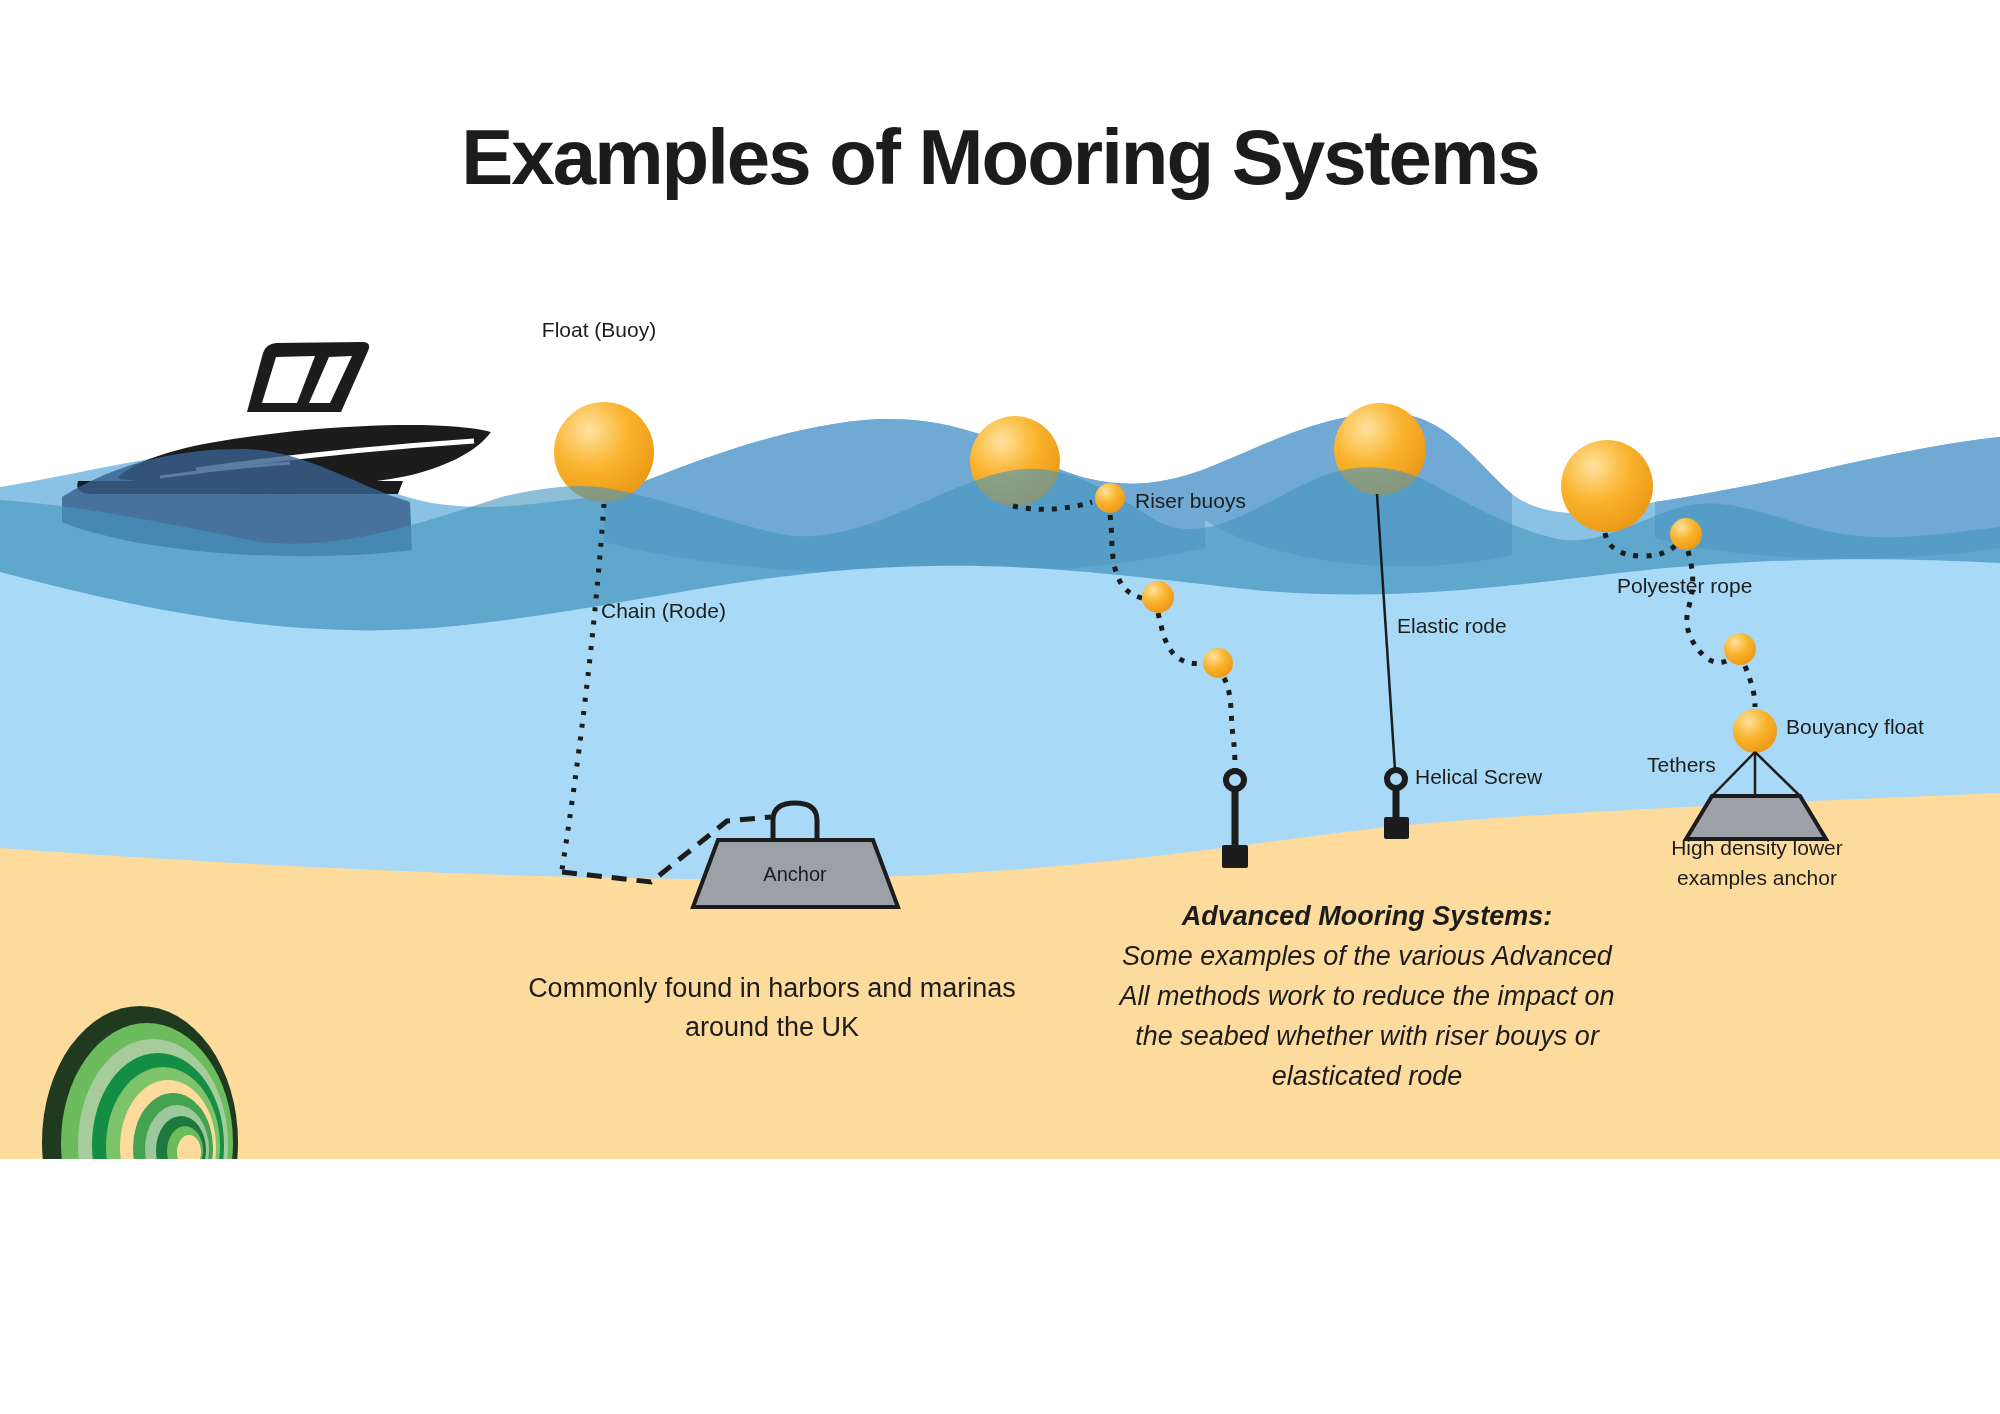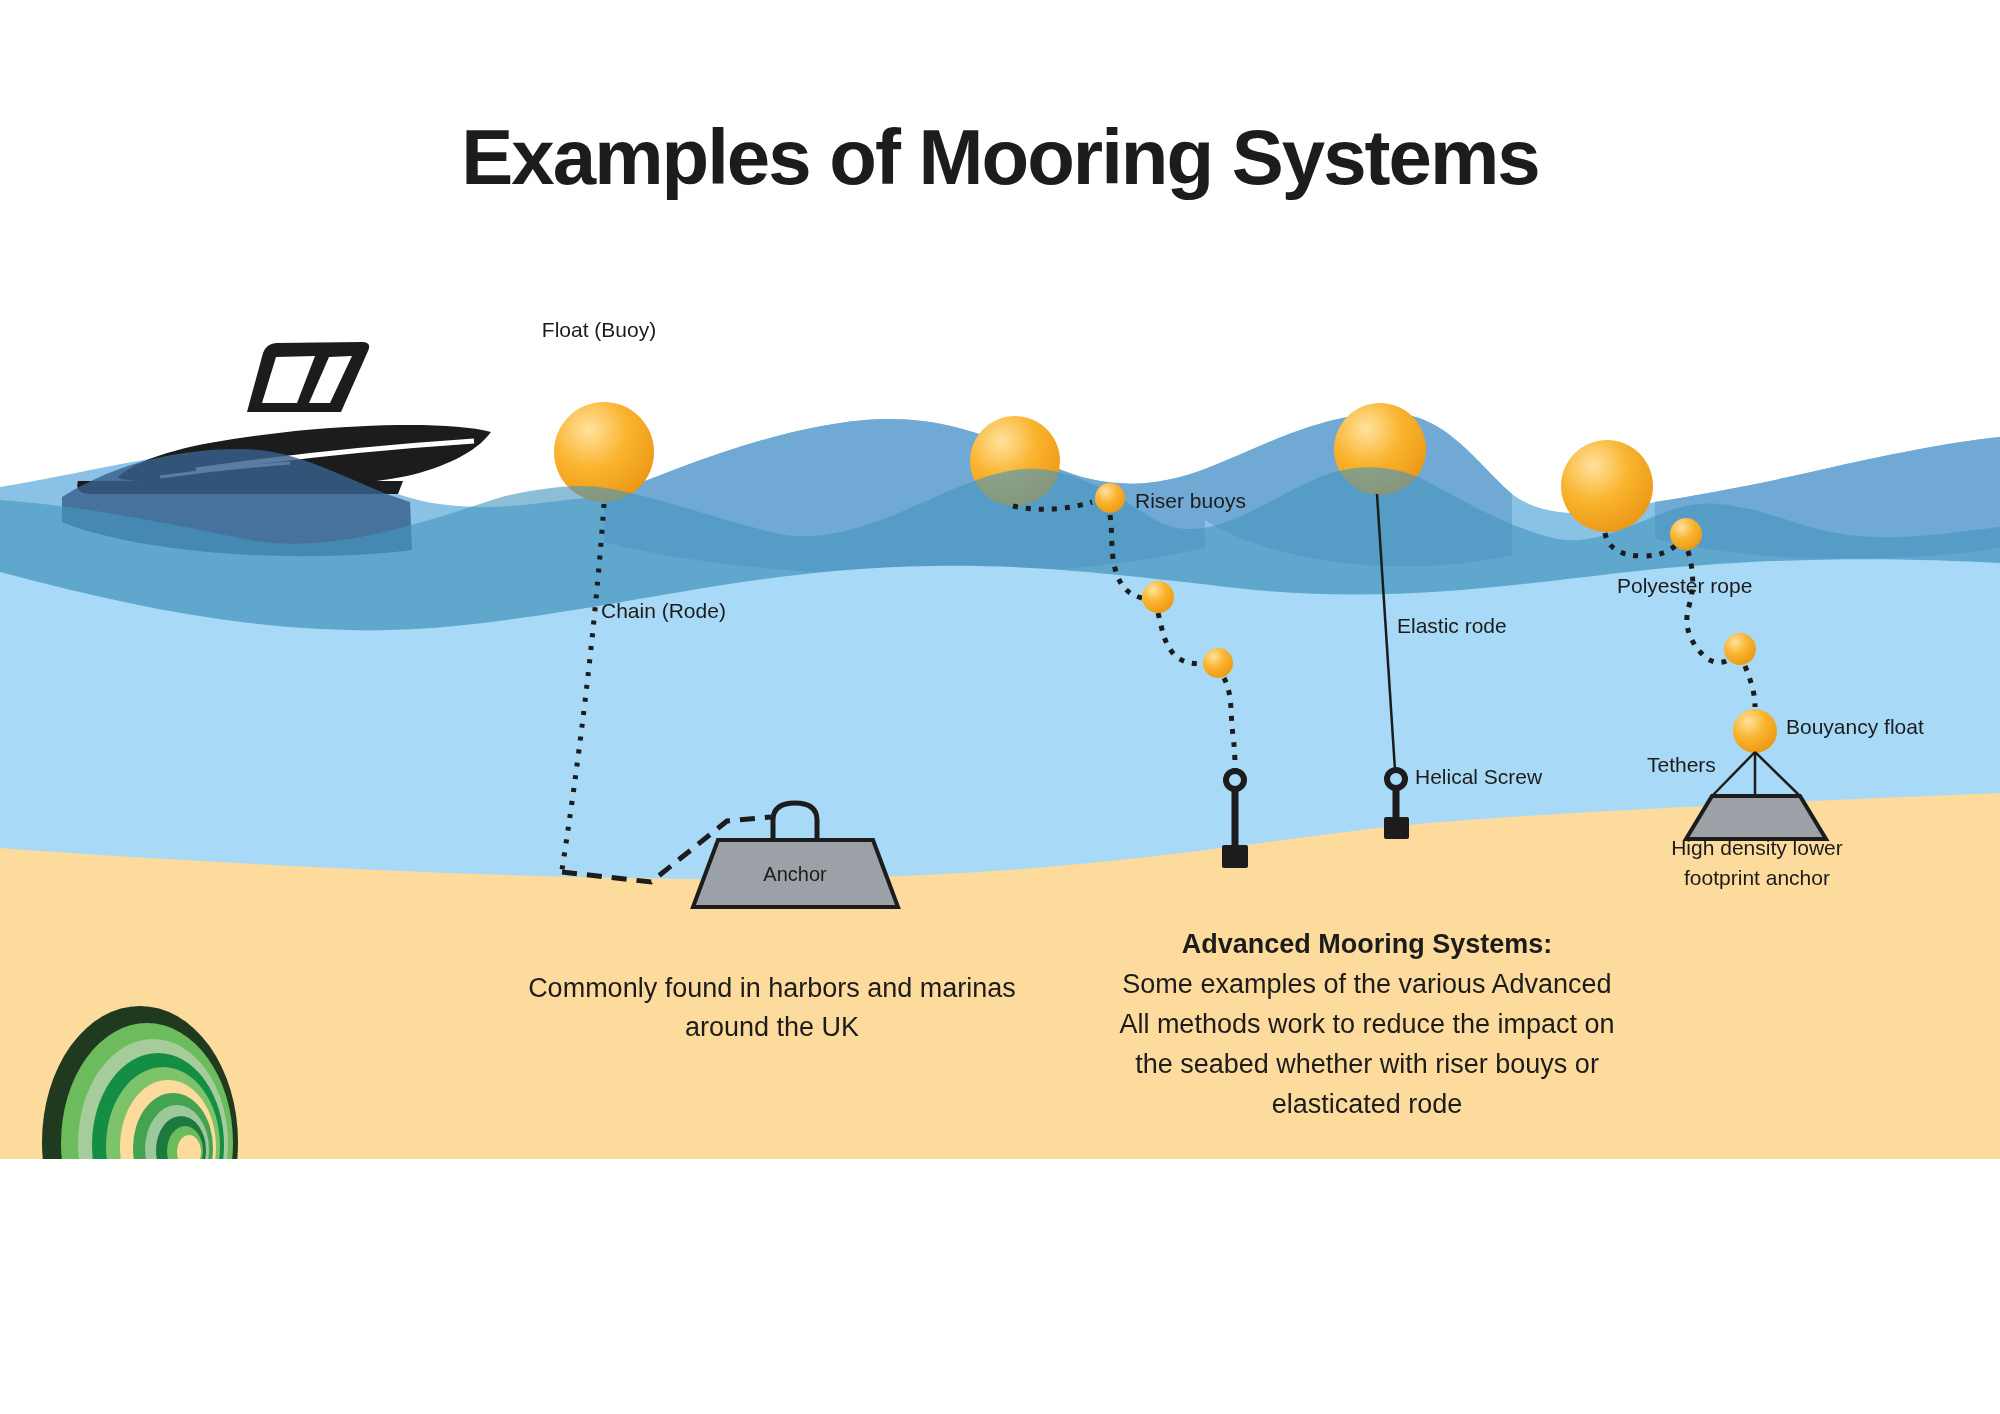--- a/index.html
+++ b/index.html
@@ -37,21 +37,21 @@
   #lbl-tethers{left:1647px;top:765px;}
   #lbl-hd{left:1757px;top:863px;text-align:center;transform:translate(-50%,-50%);line-height:30px;}
 
   .page-title{
     position:absolute;left:0;right:0;top:112px;text-align:center;
     font-size:78px;font-weight:bold;letter-spacing:-2px;
   }
   .caption{position:absolute;text-align:center;font-size:27px;line-height:40px;transform:translateX(-50%);}
   .caption .cap-head{font-weight:bold;}
   #caption-traditional{left:772px;top:969px;line-height:39px;}
-  #caption-advanced{left:1367px;top:924px;}
+  #caption-advanced{left:1367px;top:896px;font-style:italic;}
 
   .wordmark{
     position:absolute;left:222px;top:1164px;transform:translateY(-50%);
     font-size:34px;font-weight:bold;letter-spacing:10px;white-space:nowrap;
     color:var(--c-ink,#242424);
   }
 </style>
 </head>
 <body>
 
@@ -174,21 +174,21 @@
   <div class="lbl lefted" id="lbl-chain">Chain (Rode)</div>
   <div class="lbl centered" id="lbl-anchor">Anchor</div>
   <div class="lbl lefted" id="lbl-riser">Riser buoys</div>
   <div class="lbl lefted" id="lbl-elastic">Elastic rode</div>
   <div class="lbl lefted" id="lbl-helical">Helical Screw</div>
   <div class="lbl lefted" id="lbl-polyester">Polyester rope</div>
   <div class="lbl lefted" id="lbl-bouyancy">Bouyancy float</div>
   <div class="lbl lefted" id="lbl-tethers">Tethers</div>
   <div class="lbl" id="lbl-hd">
     <div>High density lower</div>
-    <div>footprint anchor</div>
+    <div>examples anchor</div>
   </div>
 
   <div class="caption" id="caption-traditional">
     <div>Commonly found in harbors and marinas</div>
     <div>around the UK</div>
   </div>
 
   <div class="caption" id="caption-advanced">
     <div class="cap-head">Advanced Mooring Systems:</div>
     <div>Some examples of the various Advanced</div>

